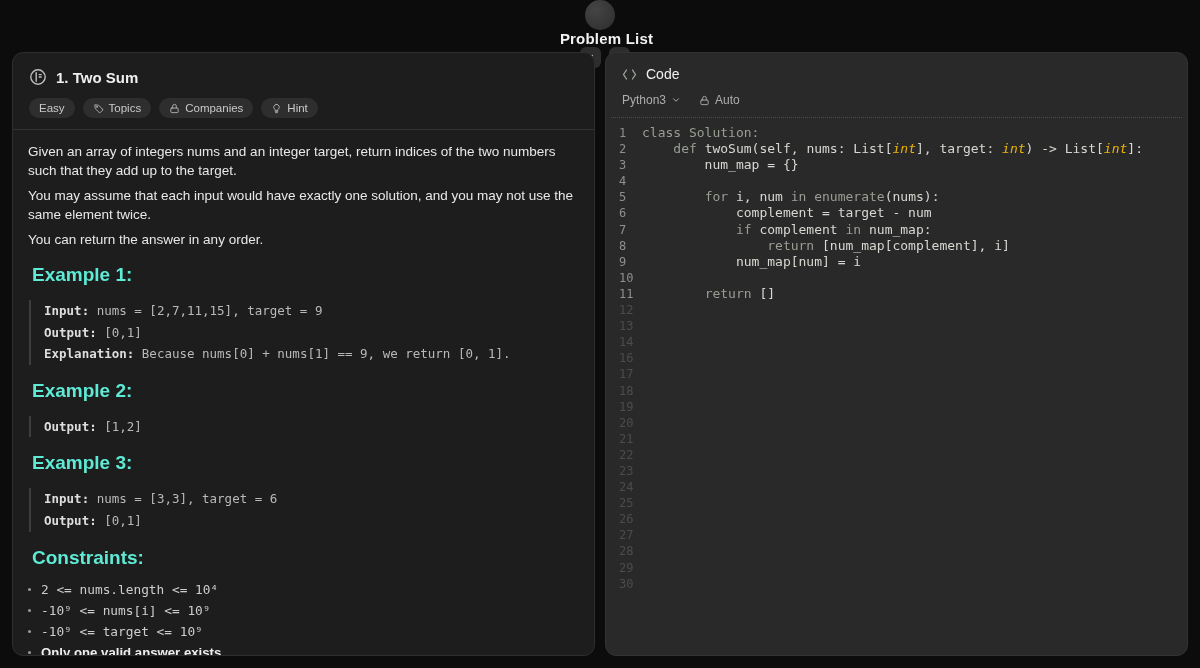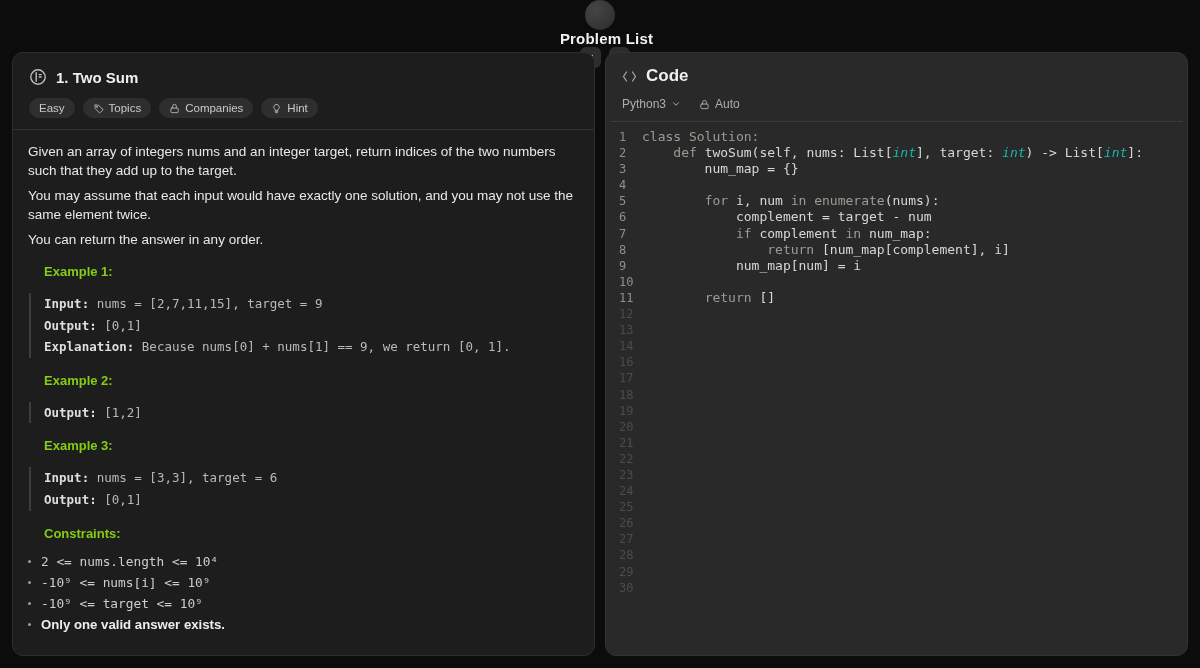--- a/index.html
+++ b/index.html
@@ -40,49 +40,49 @@
   .problem-title { font-size:15px; font-weight:700; color:#efefef; }
   .tags-row { display:flex; gap:8px; padding-bottom:11px; }
   .pill { height:20px; border-radius:999px; background:#2e2e2e; border:none; cursor:pointer;
     display:flex; align-items:center; gap:5px; padding:0 10px;
     color:#c9c9c9; font-size:11.5px; font-family:inherit; }
   .pill .pill-icon { color:#b3b3b3; display:flex; }
   .h-divider { border-top:1px solid #313131; }
 
   .prob-content { padding:12px 16px 0 15px; color:#e8e8e8; font-size:13.5px; }
   .desc { line-height:19px; margin-bottom:6px; }
-  .section-label { font-weight:700; font-size:13px; color:#84cc16; margin:15px 16px 14px; }
+  .section-label { font-weight:700; font-size:19px; color:#5eead4; margin:15px 4px 14px; }
   .example-block { border-left:2px solid #3d3d3d; padding:0 0 0 13px; margin:0 0 2px 1px;
     font-family:"DejaVu Sans Mono", monospace; font-size:12.5px; color:#b9b9b9; }
   .example-line { line-height:21.6px; white-space:pre-wrap; }
   .example-key { font-weight:700; color:#dedede; }
   .constraints-list { list-style:none; margin:14px 0 2px; }
   .constraint-item { display:flex; align-items:baseline; gap:10px; margin-bottom:8px;
     font-family:"DejaVu Sans Mono", monospace; font-size:12.8px; color:#cdcdcd; line-height:13px; }
   .constraint-item .dot { width:3px; height:3px; border-radius:50%; background:#9a9a9a; flex:none;
     position:relative; top:-3px; }
   .constraint-item.sans { font-family:"Liberation Sans", sans-serif; font-weight:700;
     color:#ededed; font-size:13.2px; }
 
   
   .code-header { padding:13px 16px 0 16px; }
   .code-title-row { display:flex; align-items:center; gap:9px; }
   .code-icon { color:#9fa79b; }
-  .code-title { font-size:17px; font-weight:700; color:#f0f0f0; }
+  .code-title { font-size:14px; font-weight:400; color:#f0f0f0; }
   .code-toolbar { display:flex; align-items:center; gap:18px; margin:11px 0 10px; }
   .lang-select, .auto-btn { display:flex; align-items:center; gap:5px; background:none; border:none;
     color:#adadad; font-size:12px; font-family:inherit; cursor:pointer; padding:0; }
   .dotted-divider { border-top:1px dotted #4c4c4c; margin:0 5px; }
   .code-area { padding-top:7px; font-family:"DejaVu Sans Mono", monospace; font-size:13px; }
   .code-line { display:flex; height:16.1px; line-height:16.1px; cursor:text; }
   .line-number { flex:none; width:23px; margin-left:13px; font-size:12px; color:#8f8f8f; }
   .line-number.dim { color:#4c4c4c; }
   .code-text { white-space:pre; color:#d8d8d2; }
   .tok-k { color:#999e93; }
-  .tok-t { color:#14b8a6; font-style:italic; }
+  .tok-t { color:#eab308; font-style:italic; }
 </style>
 </head>
 <body>
 
 <header class="topbar">
   <div class="avatar"></div>
   <div class="topbar-title">Problem List</div>
   <div class="nav-group">
     <button class="nav-btn">
       <span>

